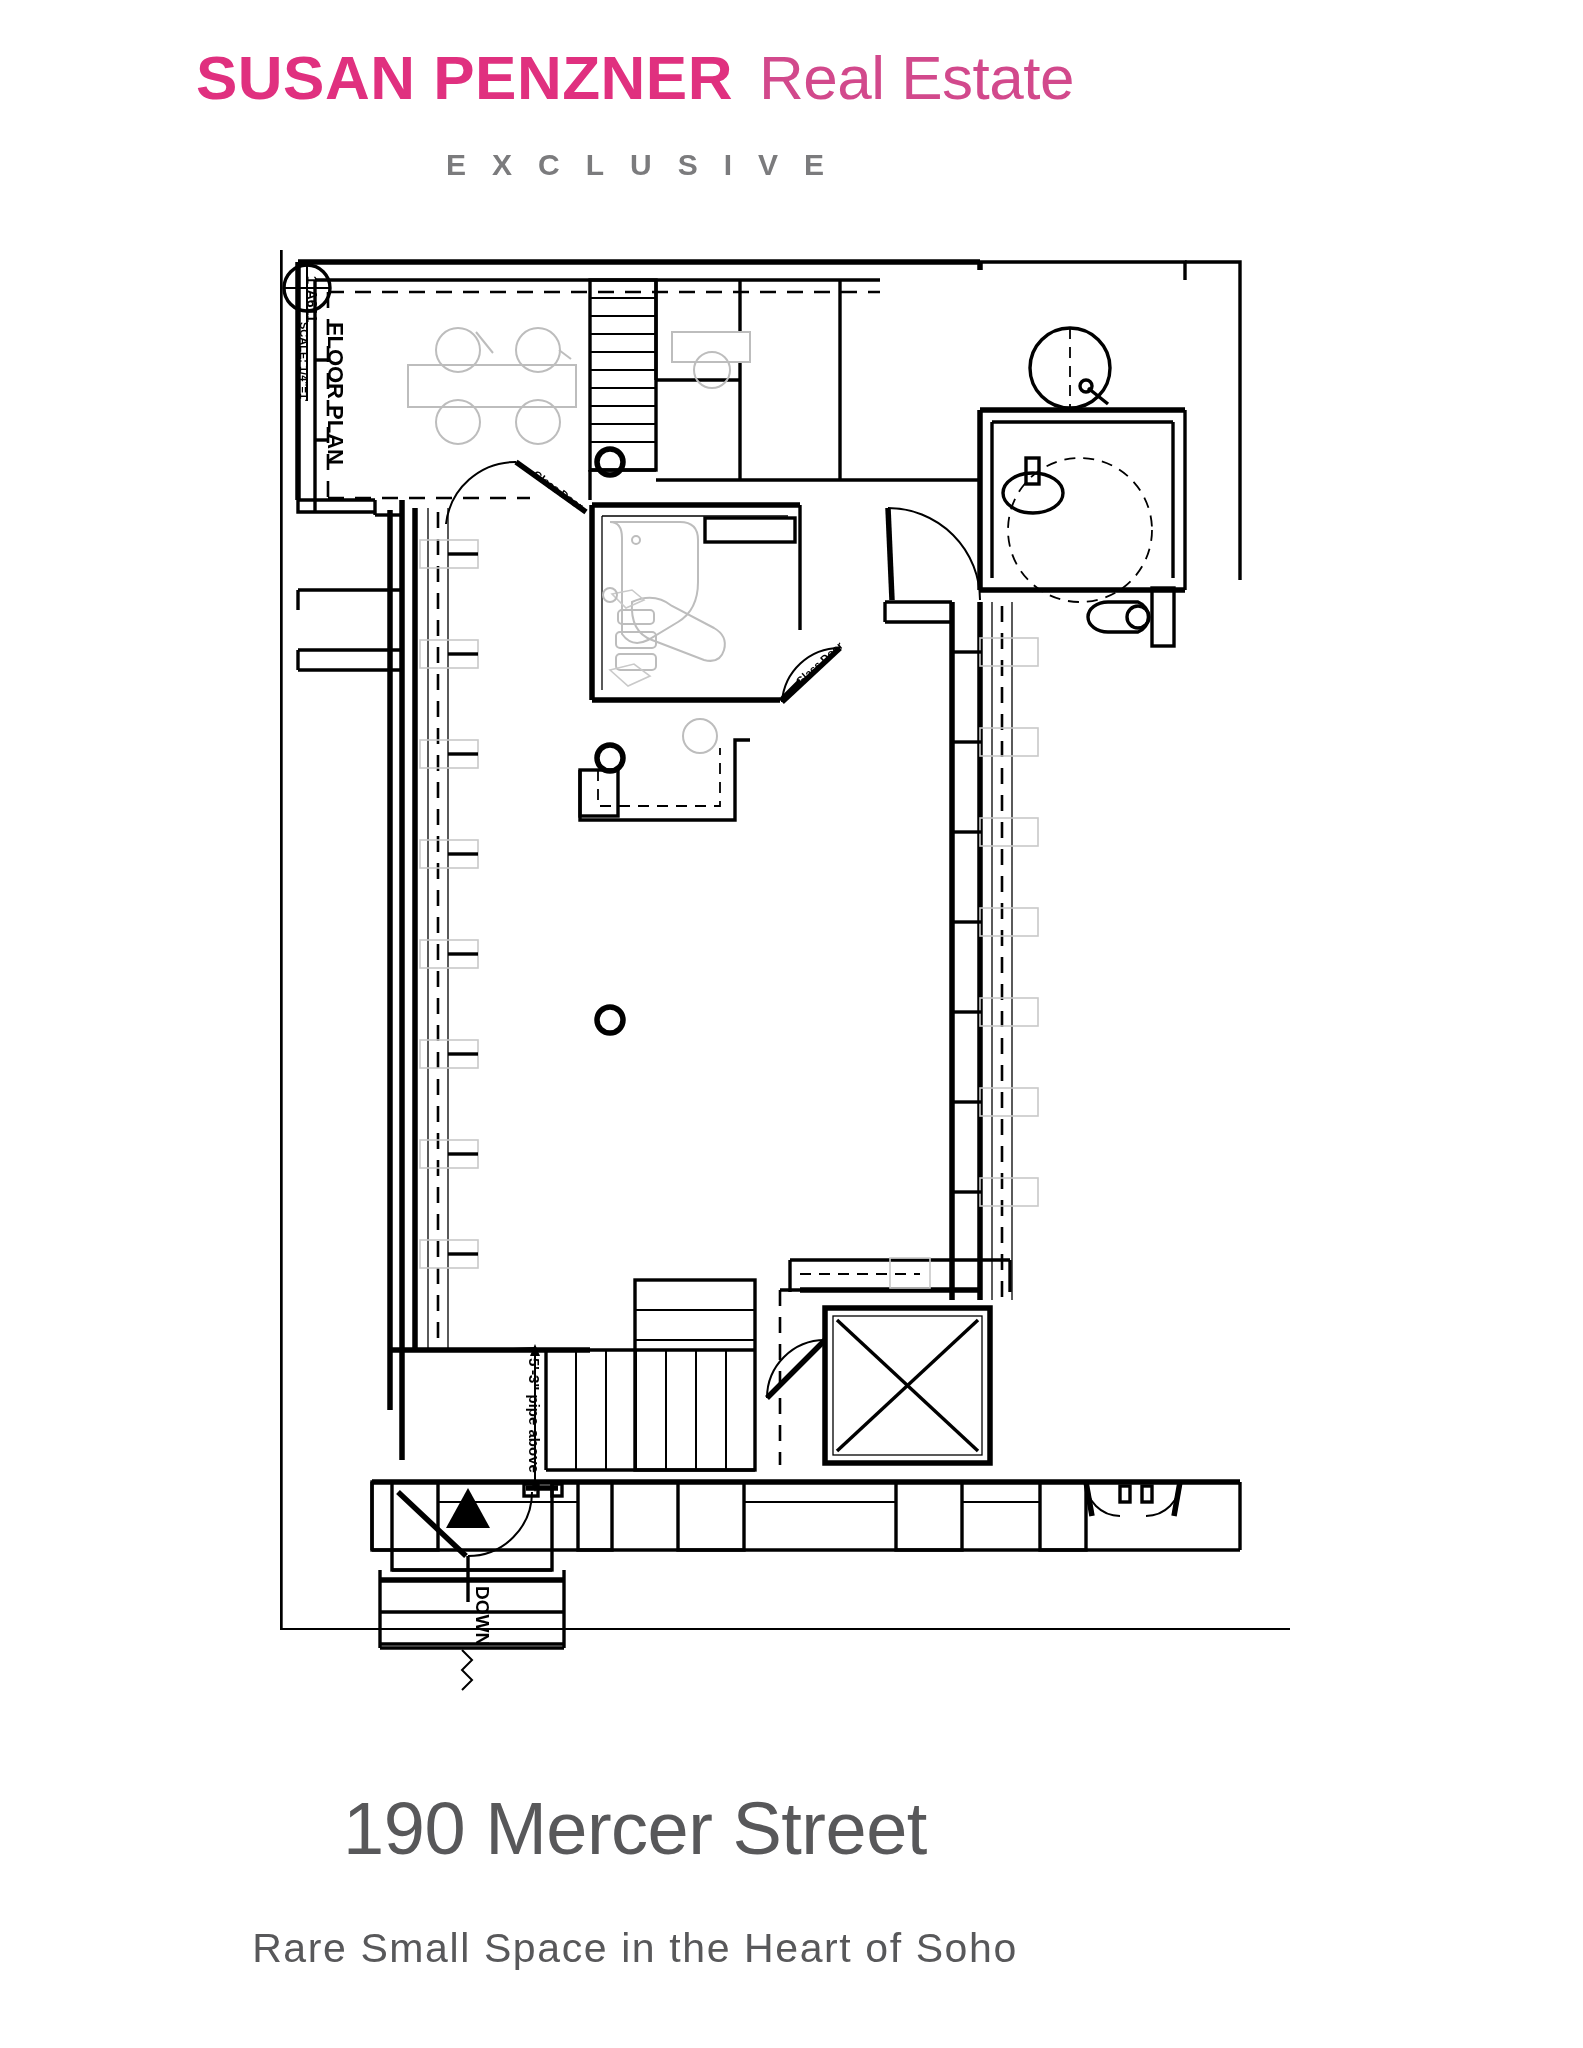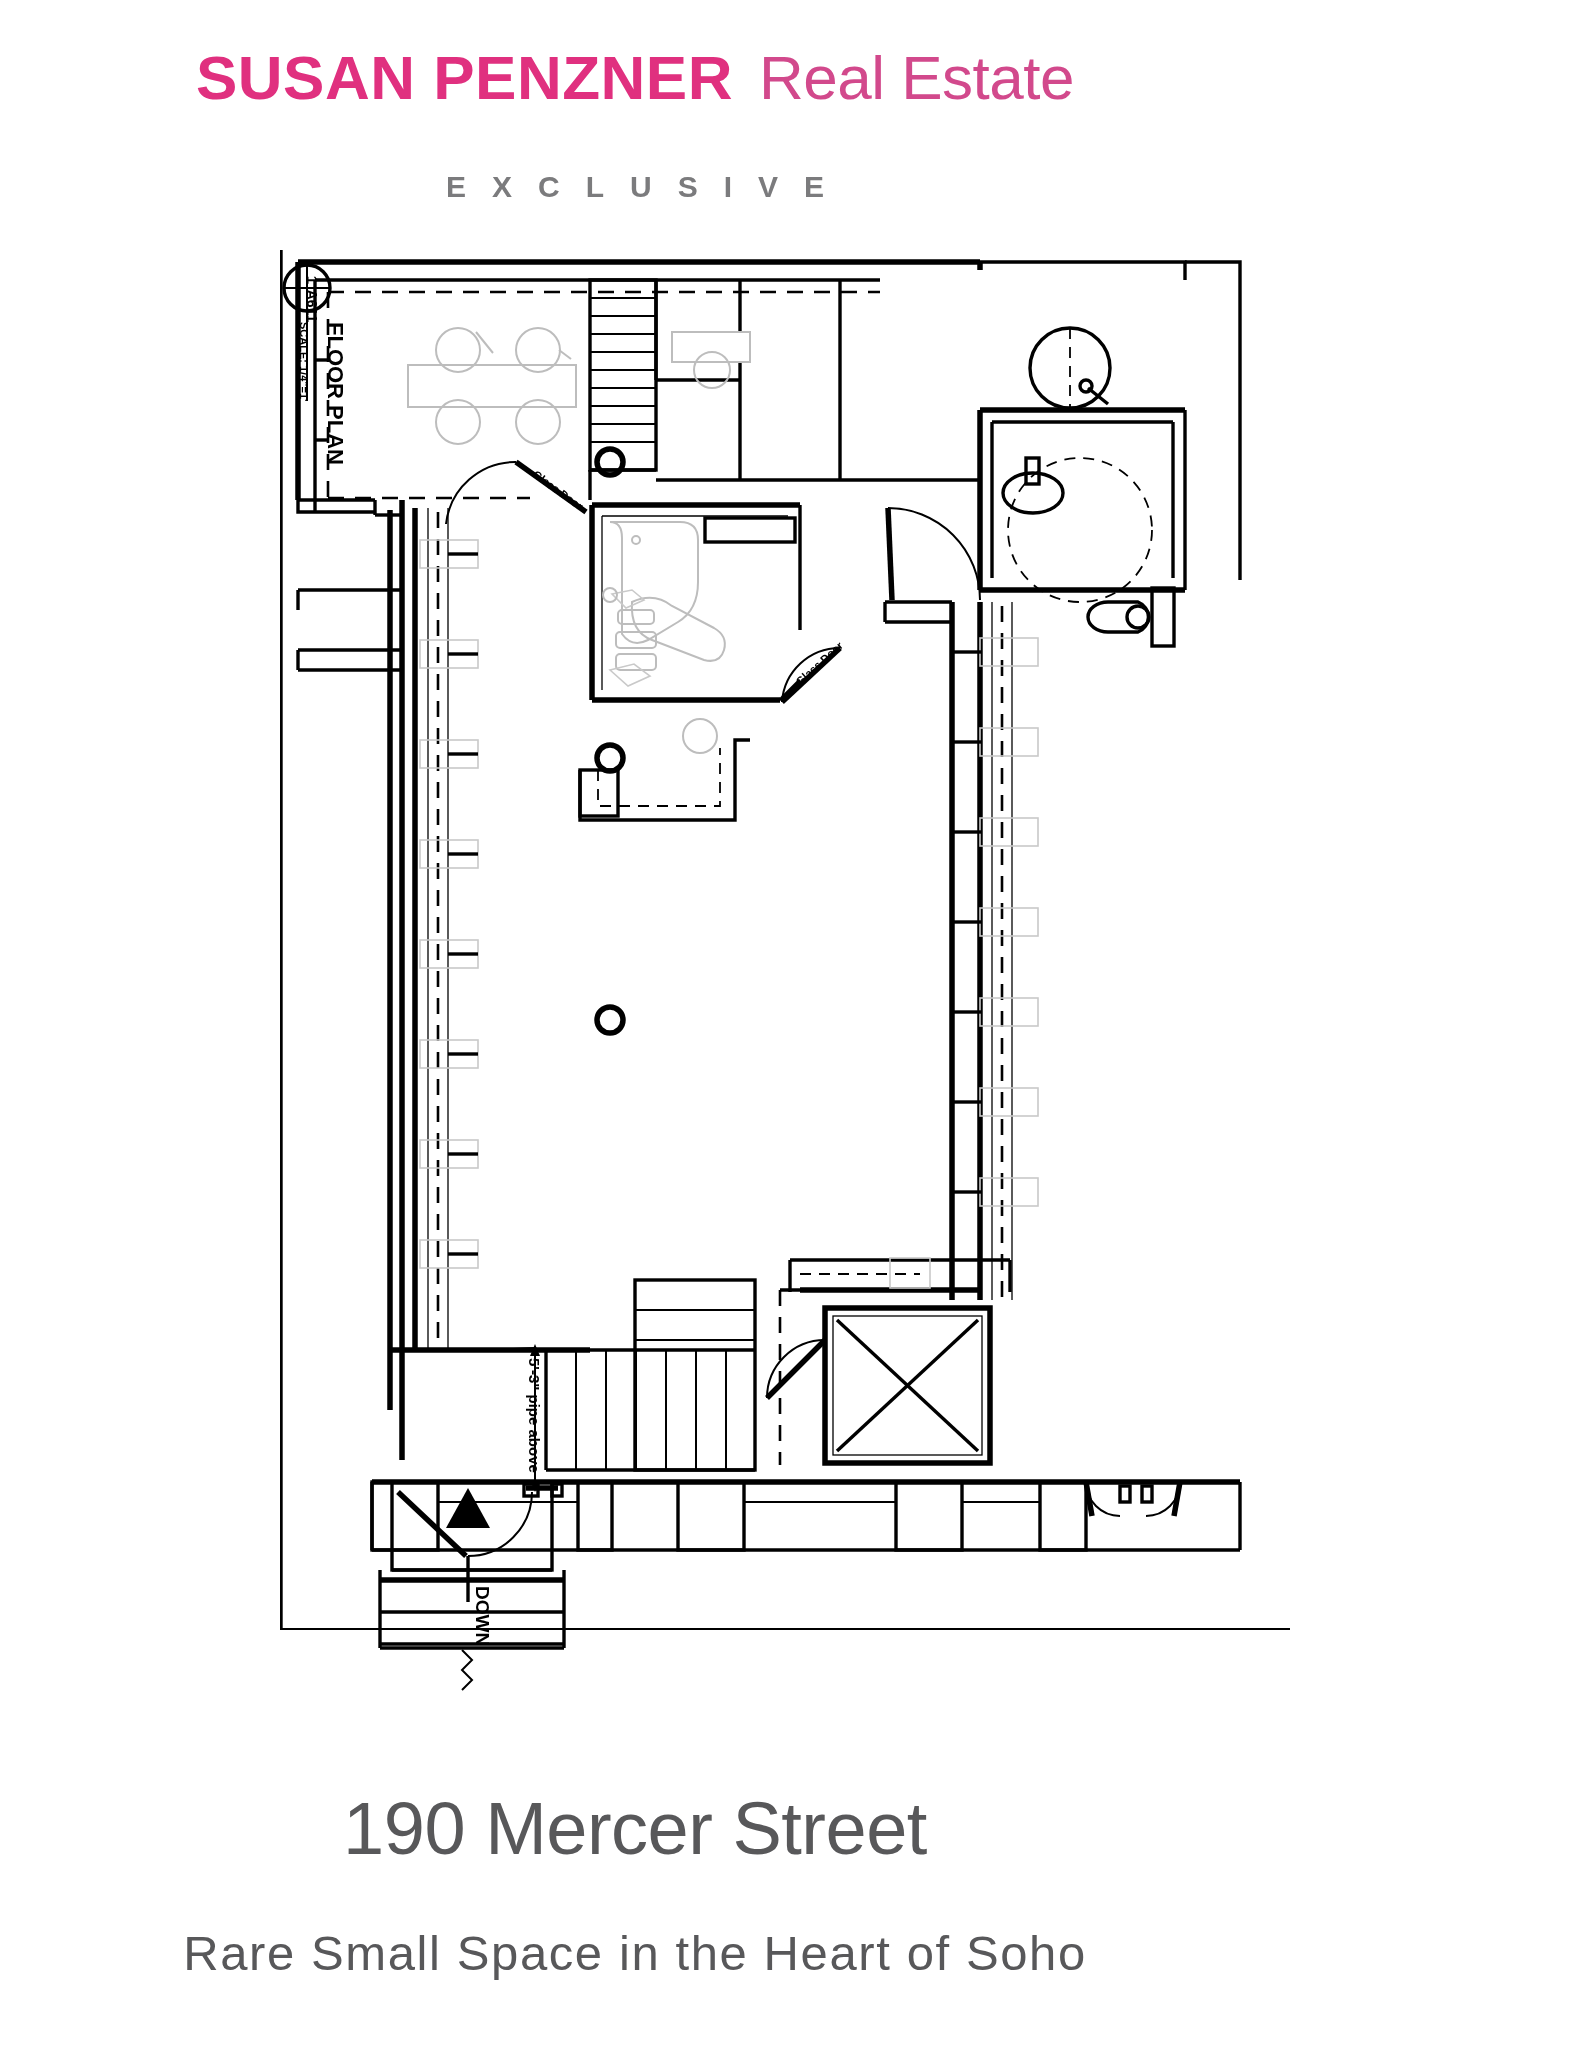--- a/index.html
+++ b/index.html
@@ -30,42 +30,42 @@
     font-family:"Liberation Sans", sans-serif;
     font-weight:normal;
     font-size:62px;
     color:#d2498c;
     display:inline-block;
     vertical-align:baseline;
     margin-left:26px;
     letter-spacing:-0.5px;
   }
   .exclusive{
-    position:absolute;top:170px;left:0;width:1270px;
+    position:absolute;top:148px;left:0;width:1270px;
     text-align:center;
     font-size:30px;
     font-weight:bold;
     letter-spacing:26px;
     text-indent:26px;
     color:#7b7b7d;
   }
 
   
   .addr{
     position:absolute;top:1786px;left:0;width:1270px;
     text-align:center;
     font-size:74px;
     font-weight:normal;
     color:#58585a;
     letter-spacing:-0.5px;
   }
   .tagline{
     position:absolute;top:1925px;left:0;width:1270px;
     text-align:center;
-    font-size:49px;
+    font-size:41px;
     letter-spacing:1.6px;
     color:#58585a;
   }
 
   
   .plan{
     position:absolute;top:250px;left:280px;
     width:1010px;height:1470px;
   }
   .plan svg{display:block;}

